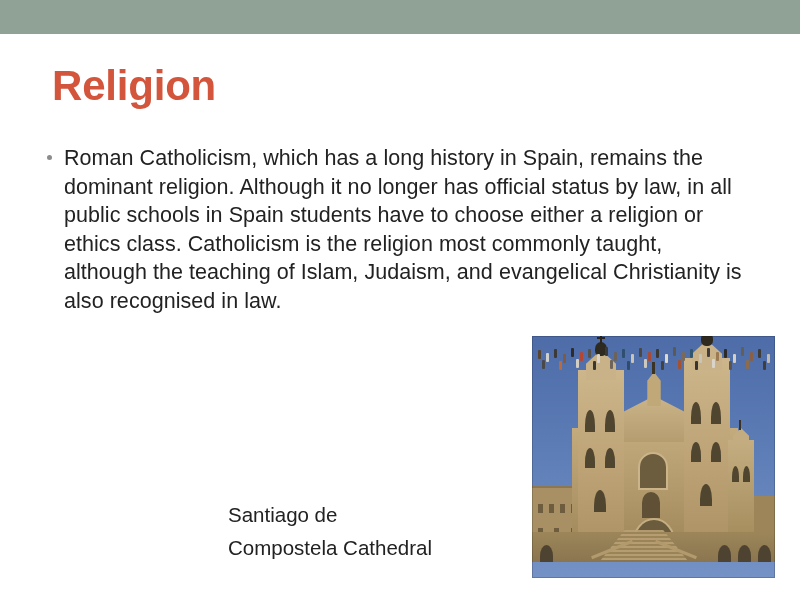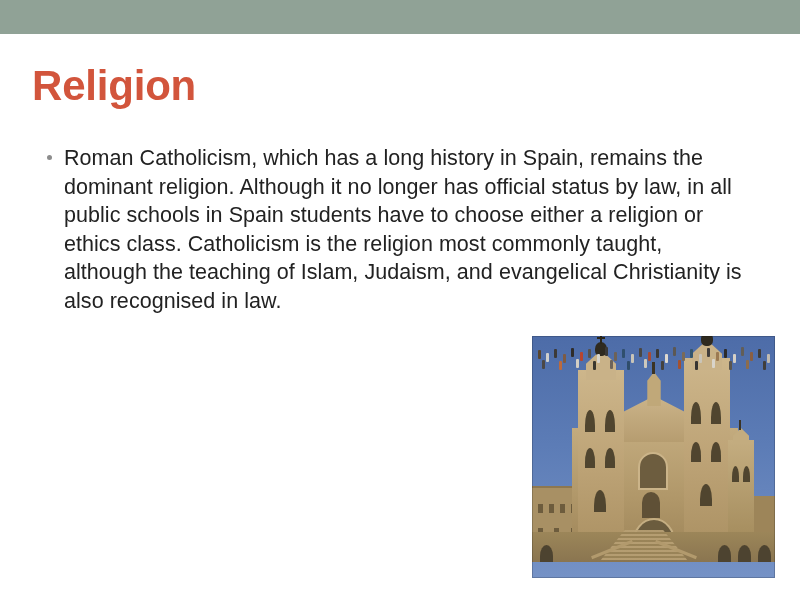--- a/index.html
+++ b/index.html
@@ -28,21 +28,21 @@
     left: 0;
     top: 0;
     width: 800px;
     height: 34px;
     background: #90a296;
   }
 
   
   .slide-title {
     position: absolute;
-    left: 32px;
+    left: 52px;
     top: 64px;
     font-size: 42px;
     font-weight: bold;
     color: #d2553c;
     letter-spacing: -0.2px;
     line-height: 1.05;
     white-space: nowrap;
   }
 
   
@@ -286,20 +286,24 @@
 
   <div class="slide-title">Religion</div>
 
   <div class="body-block">
     <div class="bullet-row">
       <span class="bullet-dot"></span>
       <span class="bullet-text">Roman Catholicism, which has a long history in Spain, remains the dominant religion. Although it no longer has official status by law, in all public schools in Spain students have to choose either a religion or ethics class. Catholicism is the religion most commonly taught, although the teaching of Islam, Judaism, and evangelical Christianity is also recognised in law.</span>
     </div>
   </div>
 
+  <div class="caption">
+    <span class="caption-line">Santiago de</span>
+    <span class="caption-line">Compostela Cathedral</span>
+  </div>
 
   <div class="photo">
     <div class="photo-inner">
       <div class="sky"></div>
 
       <div class="bld wing-left">
         <div class="win" style="left:6px;  top:16px;"></div>
         <div class="win" style="left:17px; top:16px;"></div>
         <div class="win" style="left:28px; top:16px;"></div>
         <div class="win" style="left:39px; top:16px;"></div>

